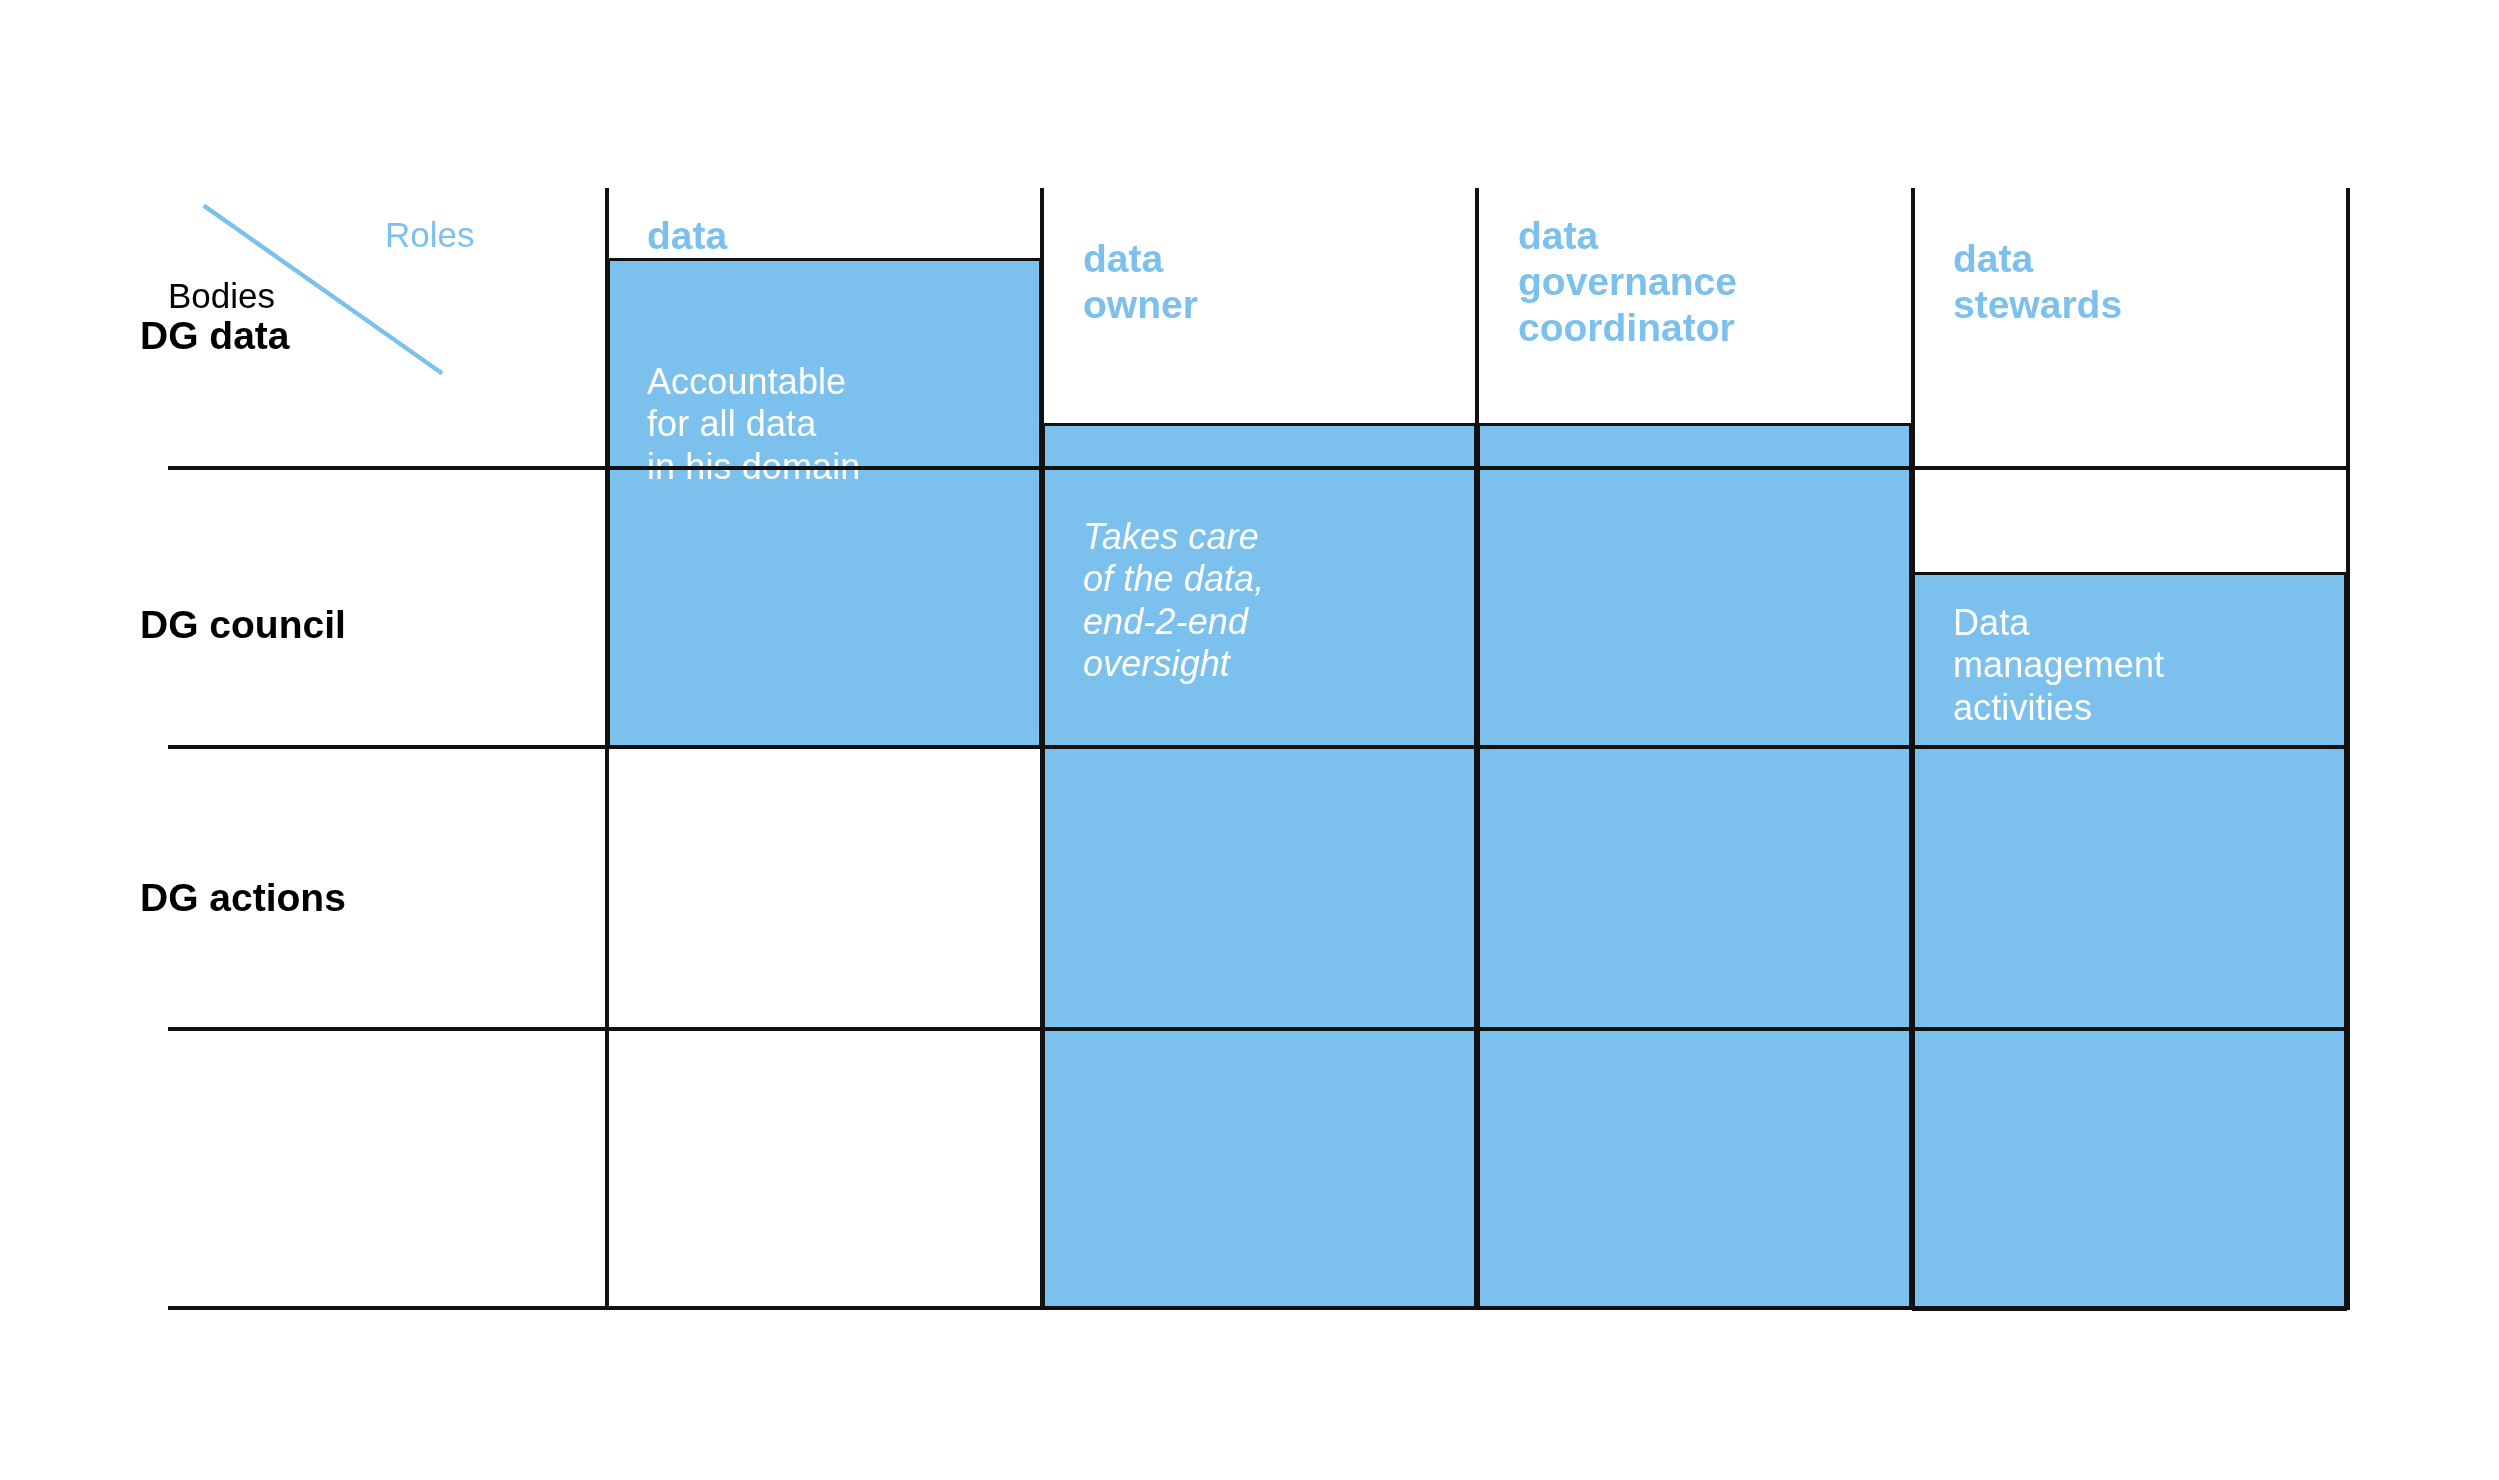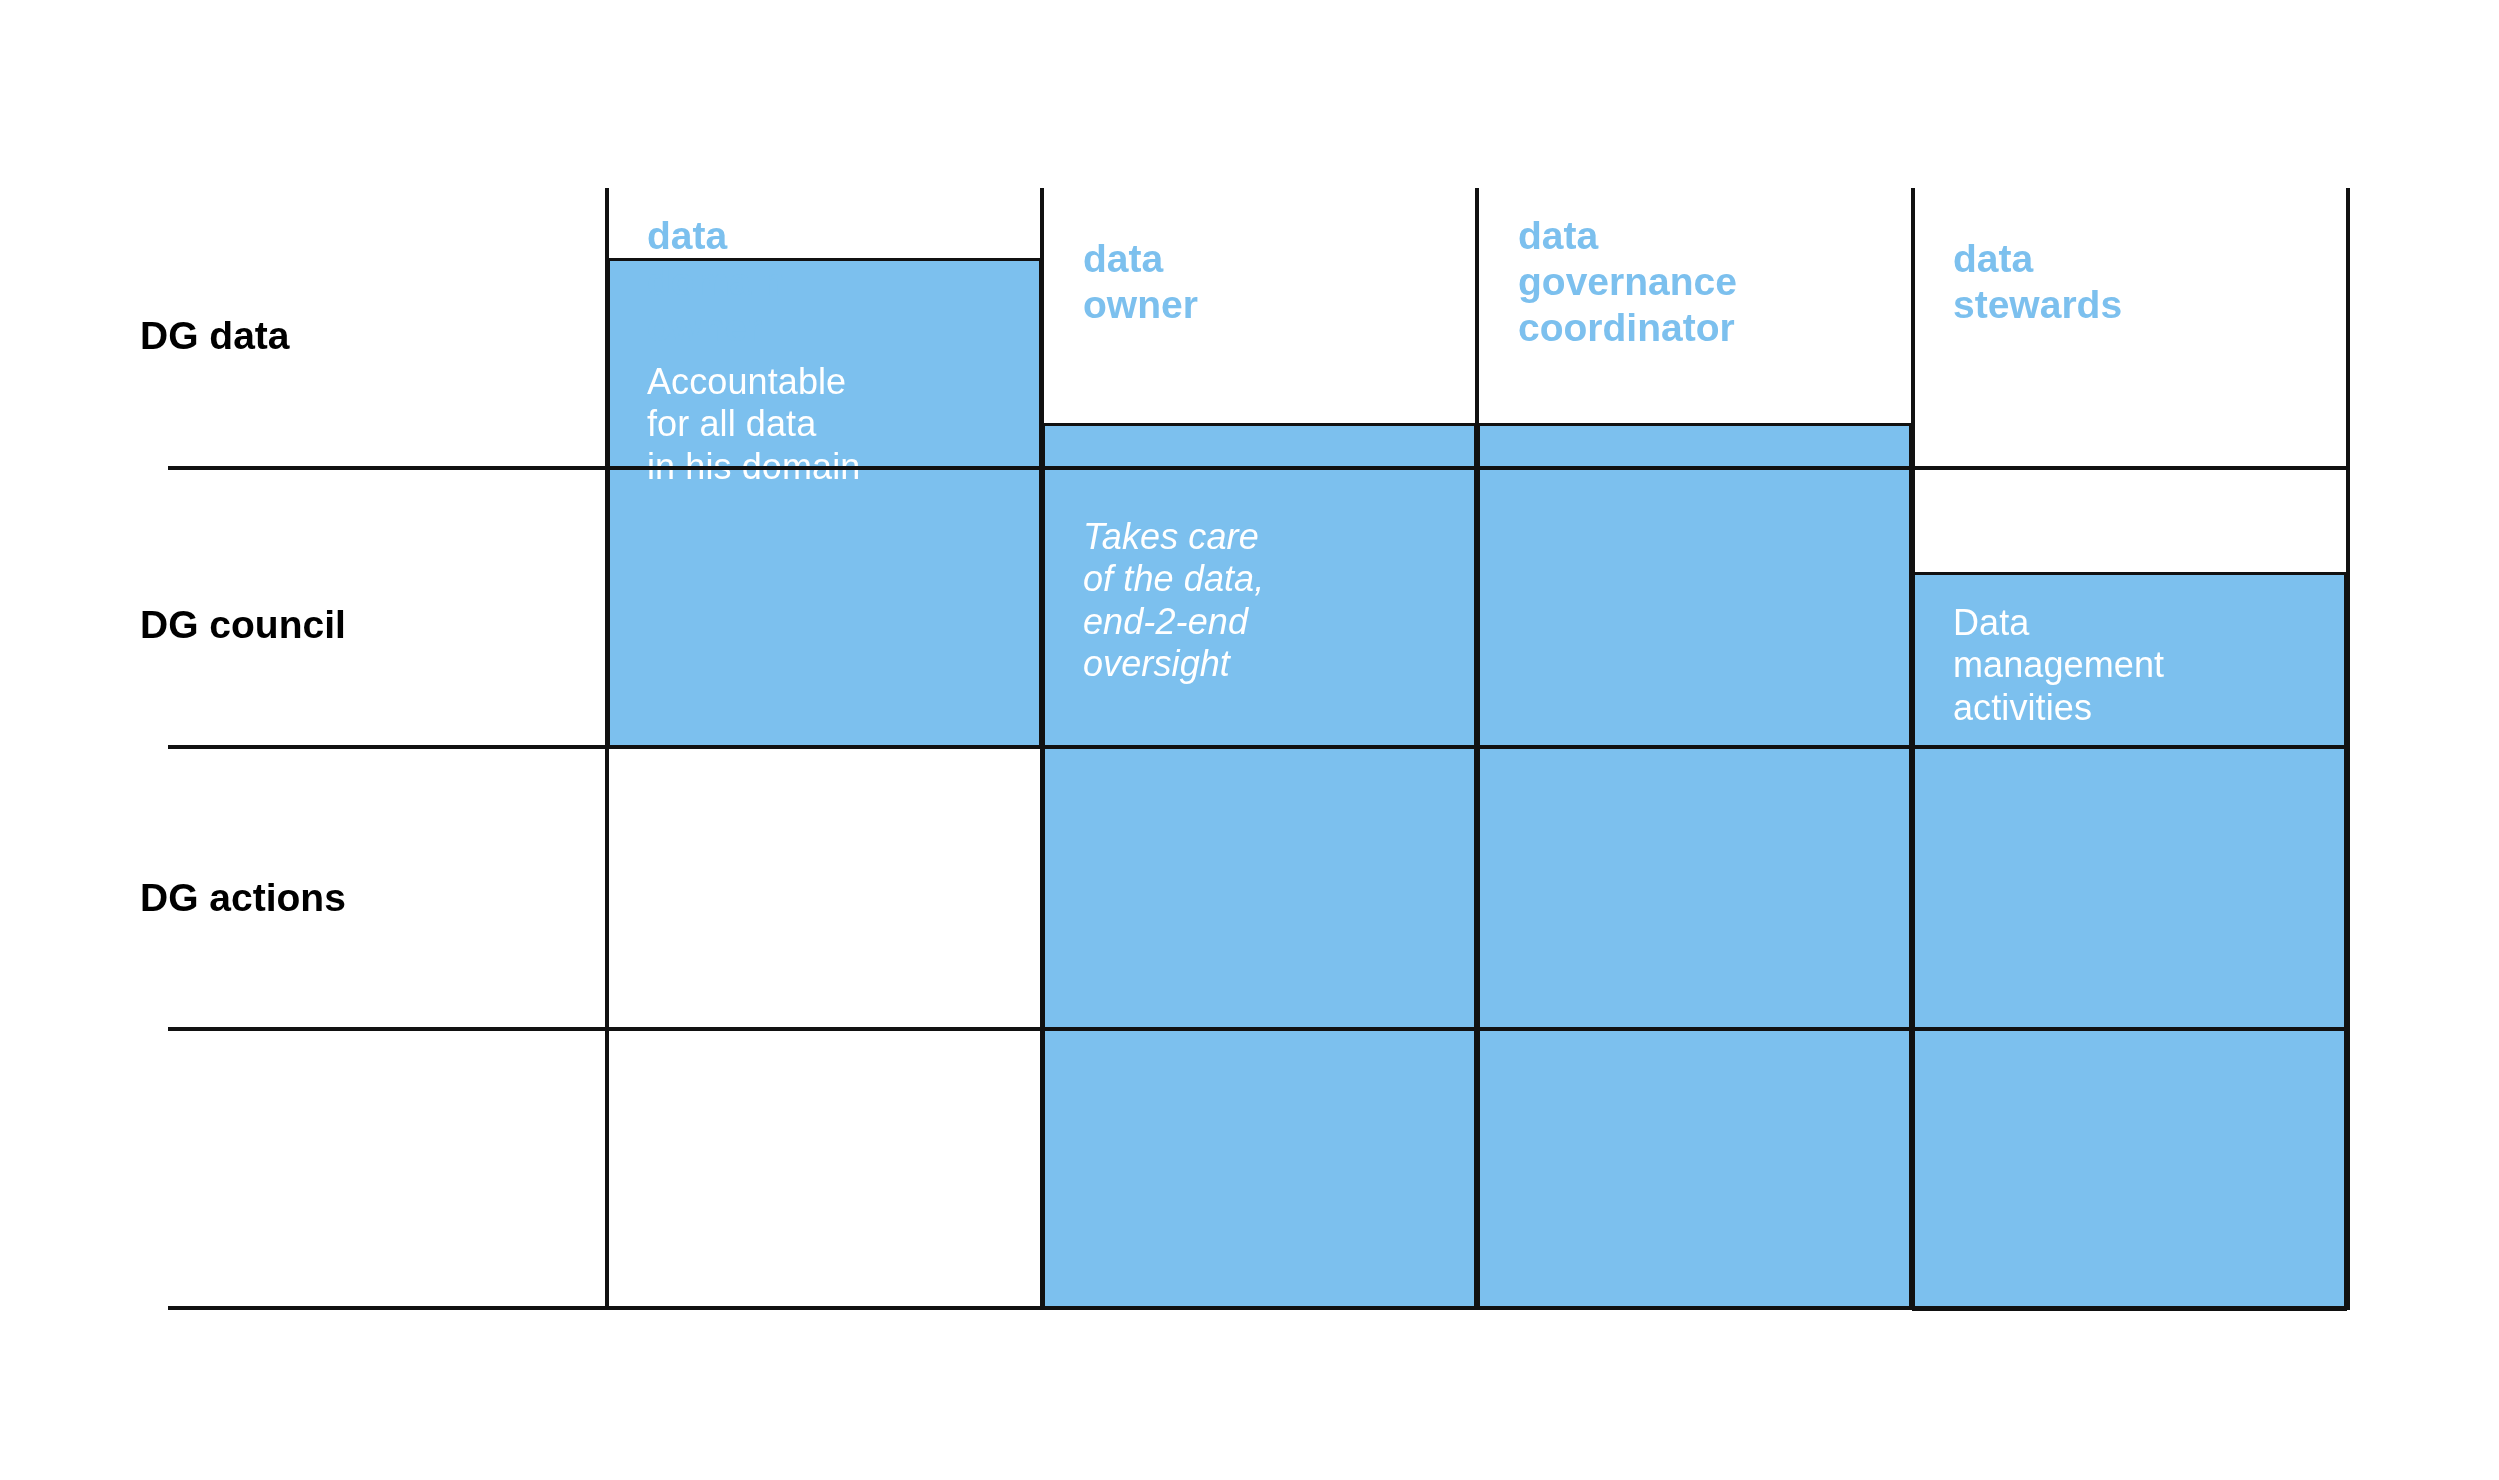--- a/index.html
+++ b/index.html
@@ -138,20 +138,27 @@
     <div class="hline" style="left:0px; top:557px; width:2182px;"></div>
     <div class="hline" style="left:0px; top:839px; width:2182px;"></div>
     <div class="hline" style="left:0px; top:1118px; width:2182px;"></div>
 
     <div class="vline" style="left:437px; top:0px; height:1122px;"></div>
     <div class="vline" style="left:872px; top:0px; height:1122px;"></div>
     <div class="vline" style="left:1307px; top:0px; height:1122px;"></div>
     <div class="vline" style="left:1743px; top:0px; height:1122px;"></div>
     <div class="vline" style="left:2178px; top:0px; height:1122px;"></div>
 
+    <div id="corner">
+      <svg id="corner-diagonal" viewBox="0 0 496 317">
+        <line x1="40" y1="20" x2="310" y2="210" stroke="#7cc0ee" stroke-width="5"></line>
+      </svg>
+      <div id="roles-label">Roles</div>
+      <div id="bodies-label">Bodies</div>
+    </div>
 
     <div class="col-header" style="left:479px; top:25px; width:380px;">data
 domain
 owner</div>
     <div class="col-header" style="left:915px; top:48px; width:380px;">data
 owner</div>
     <div class="col-header" style="left:1350px; top:25px; width:380px;">data
 governance
 coordinator</div>
     <div class="col-header" style="left:1785px; top:48px; width:380px;">data

